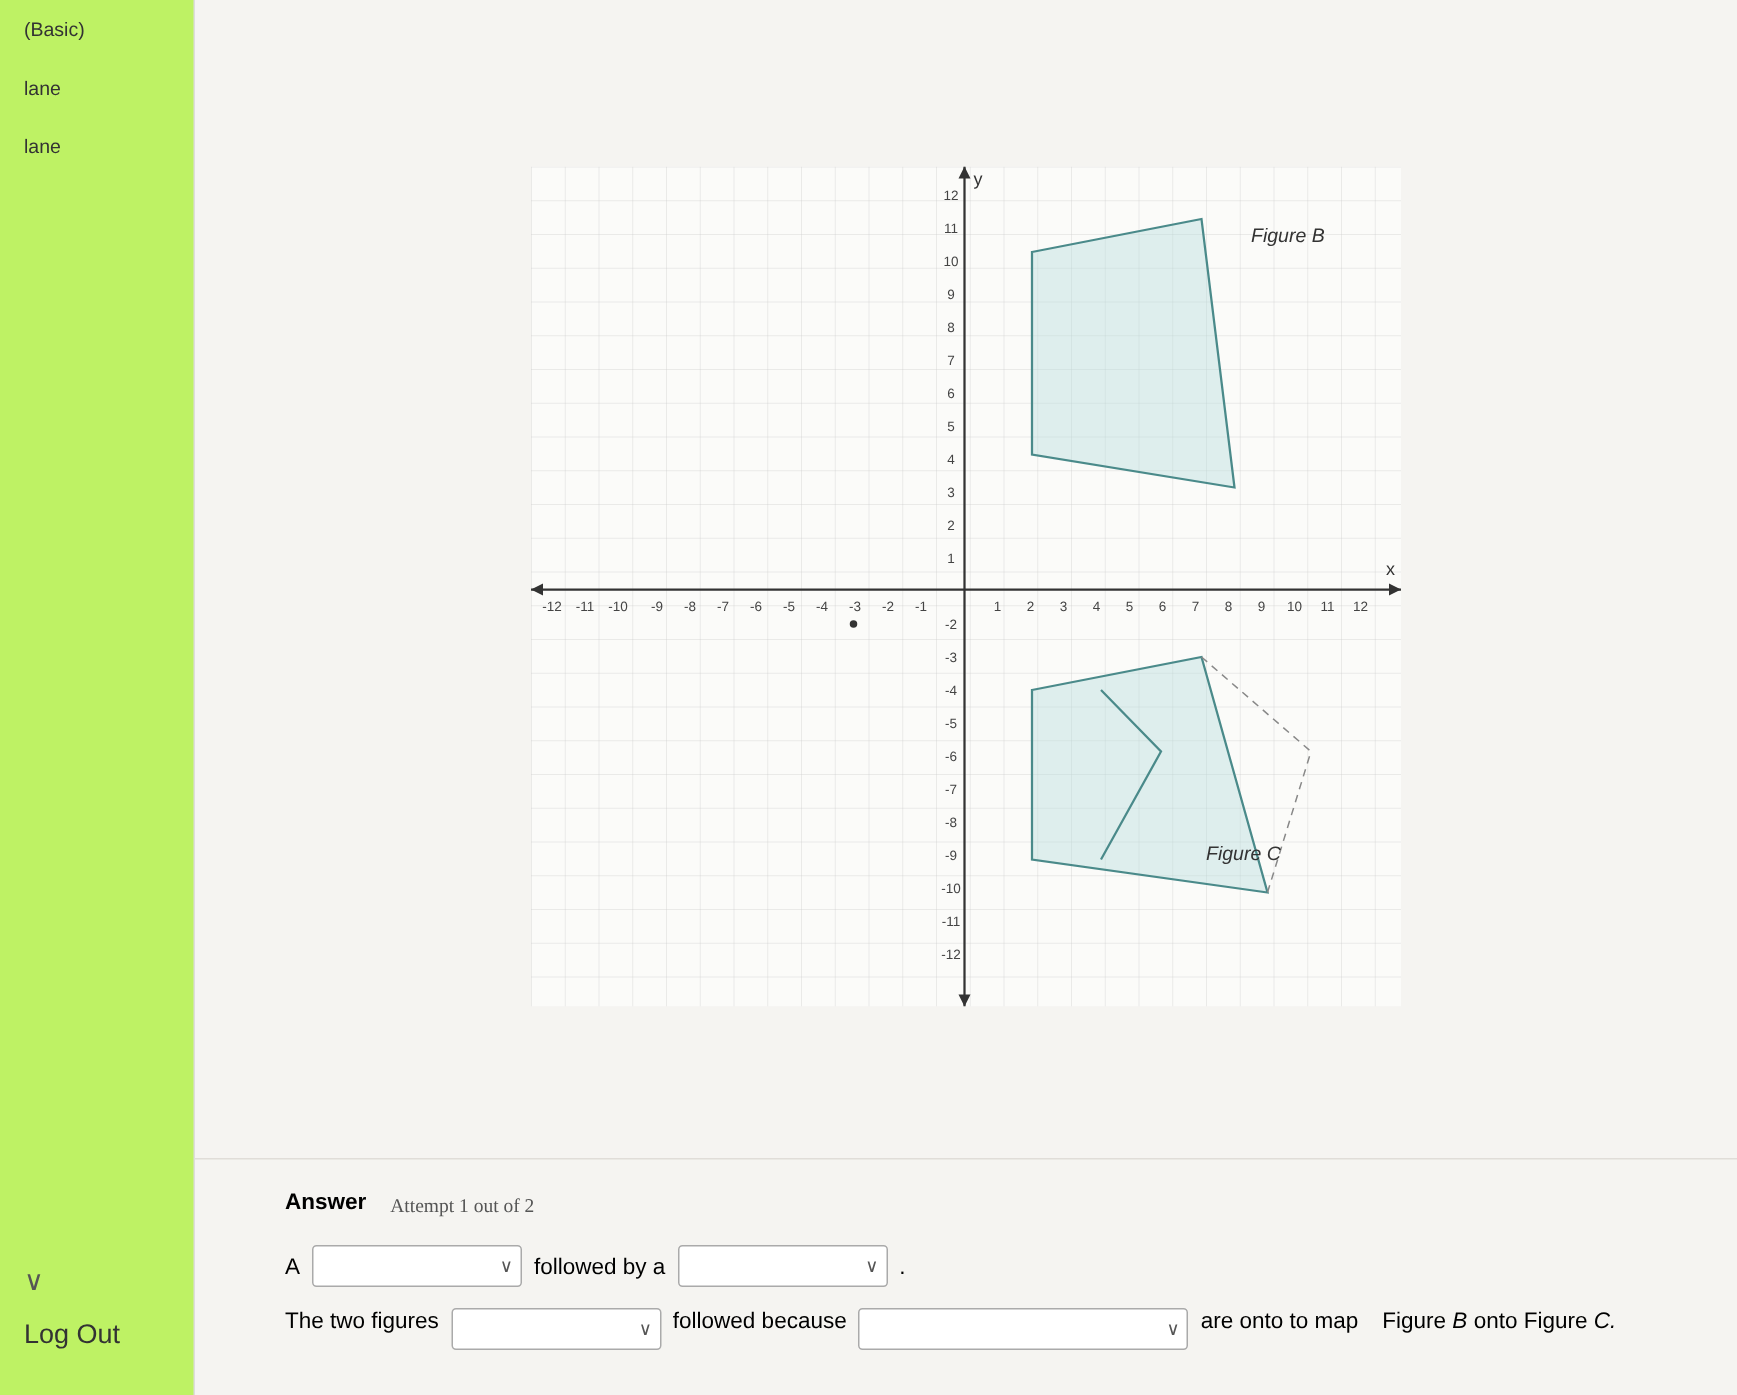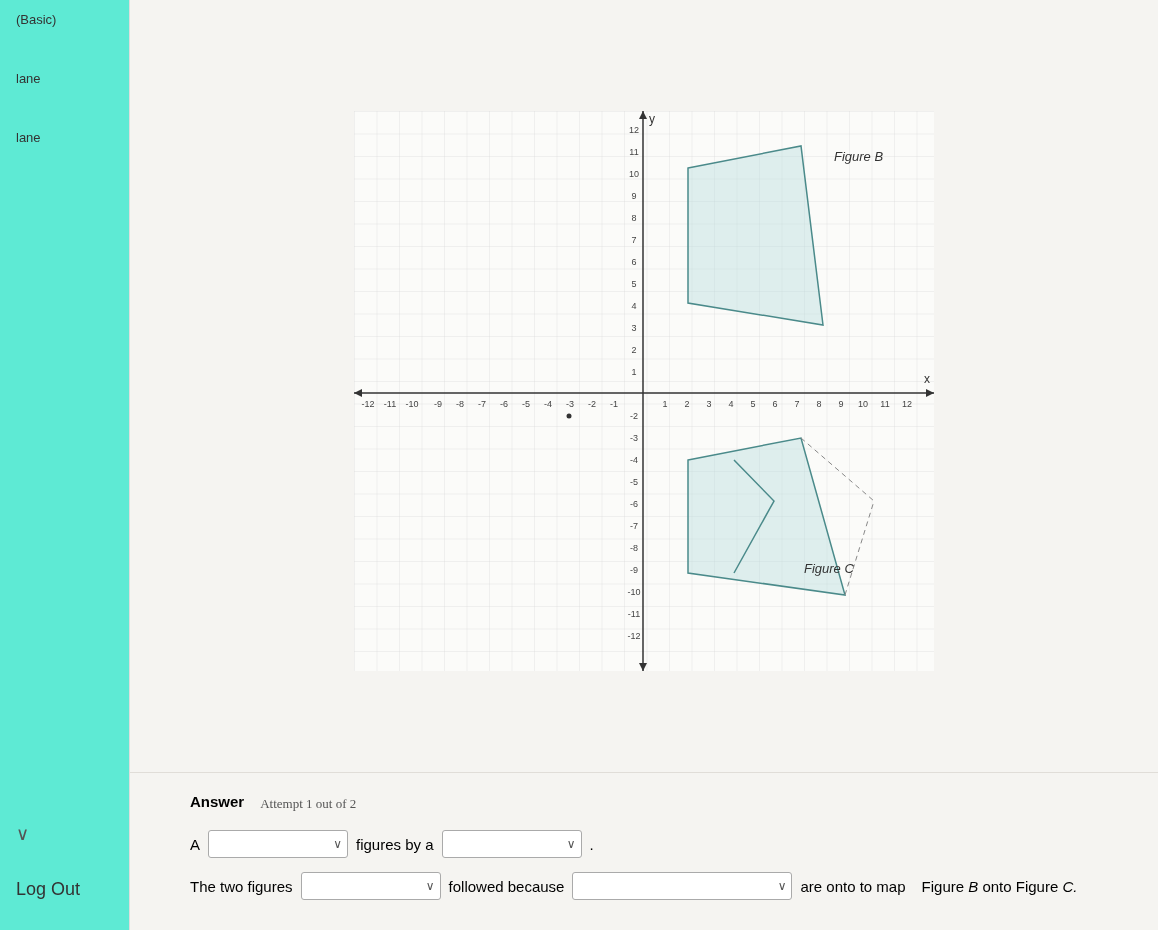--- a/index.html
+++ b/index.html
@@ -7,28 +7,27 @@
       background: #c8bfb0;
       font-family: Arial, sans-serif;
       width: 1158px;
       height: 930px;
       display: flex;
       overflow: hidden;
     }
 
     .sidebar {
       width: 130px;
-      background: #5eead4;
+      background: #bef264;
       height: 100%;
       display: flex;
       flex-direction: column;
       padding-bottom: 20px;
       border-right: 1px solid #ddd;
       flex-shrink: 0;
-      gap: 20px;
     }
 
     .sidebar-item {
       padding: 12px 16px;
       font-size: 13px;
       color: #333;
       cursor: pointer;
     }
 
     .sidebar-log-out {
@@ -123,21 +122,21 @@
       right: 6px;
       top: 50%;
       transform: translateY(-50%);
       font-size: 12px;
       color: #555;
       pointer-events: none;
     }
 
     .answer-row2 {
       display: flex;
-      align-items: center;
+      align-items: flex-start;
       margin-top: 14px;
       font-size: 15px;
       gap: 8px;
       flex-wrap: wrap;
     }
   </style>
 </head>
 <body>
 
 <div class="sidebar">
@@ -257,21 +256,21 @@
       <span class="answer-prefix">A</span>
       <div class="dropdown-wrapper">
         <select class="dropdown">
           <option value=""></option>
           <option value="reflection">reflection</option>
           <option value="rotation">rotation</option>
           <option value="translation">translation</option>
           <option value="dilation">dilation</option>
         </select>
       </div>
-      <span>figures by a</span>
+      <span>followed by a</span>
       <div class="dropdown-wrapper">
         <select class="dropdown">
           <option value=""></option>
           <option value="reflection">reflection</option>
           <option value="rotation">rotation</option>
           <option value="translation">translation</option>
           <option value="dilation">dilation</option>
         </select>
       </div>
       <span>.</span>

